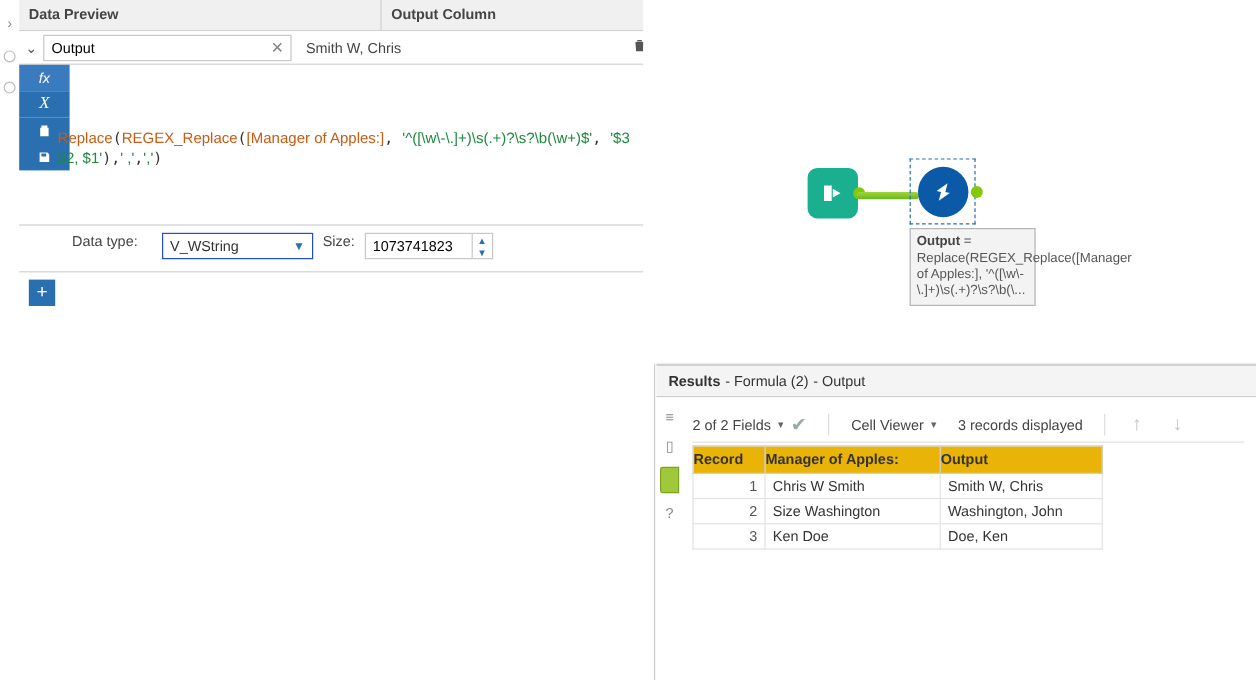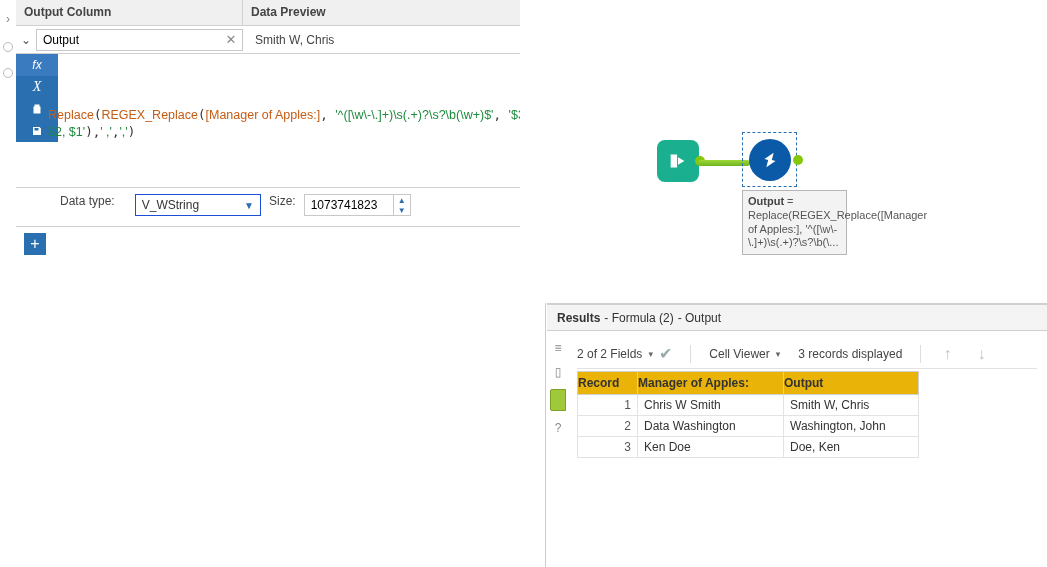--- a/index.html
+++ b/index.html
@@ -49,21 +49,21 @@
   .dd .caret { color:#2a6fb0; font-size:10px; }
   .size-box { display:flex; align-items:center; height:22px; }
   .size-box input { width:90px; height:22px; border:1px solid #c8c8c8; padding:2px 6px; font-size:12px; }
   .spin { display:flex; flex-direction:column; border:1px solid #c8c8c8; border-left:none; height:22px; }
   .spin span { width:16px; height:10px; font-size:8px; color:#2a6fb0; display:flex; align-items:center; justify-content:center; cursor:pointer; }
 
   .plus-row { padding:6px 0 0 8px; }
   .plus-btn { width:22px; height:22px; background:#2a6fb0; color:#fff; display:flex; align-items:center; justify-content:center; font-size:16px; cursor:pointer; }
 
   
-  .canvas { position:absolute; left:520px; top:0; right:0; height:303px; background:#fff; }
+  .canvas { position:absolute; left:536px; top:0; right:0; height:303px; background:#fff; }
   .tool-node { position:absolute; width:42px; height:42px; border-radius:8px; display:flex; align-items:center; justify-content:center; }
   .node-in  { left:137px; top:140px; background:#1aaf8f; }
   .node-in svg { width:22px; height:22px; fill:#fff; }
   .anchor-out { position:absolute; width:10px; height:10px; border-radius:50%; background:#85c808; right:-6px; top:16px; }
   .wire { position:absolute; top:160px; left:178px; width:52px; height:6px; background:linear-gradient(#9ed83a,#6eb51e); border-radius:3px; }
 
   .node-fm-wrap { position:absolute; left:222px; top:132px; width:55px; height:55px; border:1px dashed #2a6fb0; display:flex; align-items:center; justify-content:center; }
   .node-fm { width:42px; height:42px; border-radius:50%; background:#0b5aa7; display:flex; align-items:center; justify-content:center; }
   .node-fm svg { width:22px; height:22px; fill:#fff; }
   .fm-out { position:absolute; right:-7px; top:22px; width:10px; height:10px; border-radius:50%; background:#85c808; }
@@ -102,22 +102,22 @@
 <div class="left-panel">
   <div class="left-rail">
     <span class="left-rail-chevron"></span>
     <span class="left-rail-item"></span>
     <span class="left-rail-item"></span>
   </div>
 
   <div class="cfg">
 
     <div class="cfg-head">
+      <div class="cell c-prev">Data Preview</div>
       <div class="cell c-out">Output Column</div>
-      <div class="cell c-prev">Data Preview</div>
     </div>
 
     <div class="cfg-row">
       <div class="row-chev">⌄</div>
       <div class="out-edit">
         <input value="Output" style="">
         <span class="clear-x">✕</span>
       </div>
       <div class="prev-edit">
         <input readonly="" value="Smith W, Chris" style="">
@@ -233,21 +233,21 @@
           </tr>
         </thead>
         <tbody id="grid-body">
             <tr>
               <td class="rec">1</td>
               <td>Chris W Smith</td>
               <td>Smith W, Chris</td>
             </tr>
             <tr>
               <td class="rec">2</td>
-              <td>Data Washington</td>
+              <td>Size Washington</td>
               <td>Washington, John</td>
             </tr>
             <tr>
               <td class="rec">3</td>
               <td>Ken Doe</td>
               <td>Doe, Ken</td>
             </tr>
           </tbody>
       </table>
     </div>

